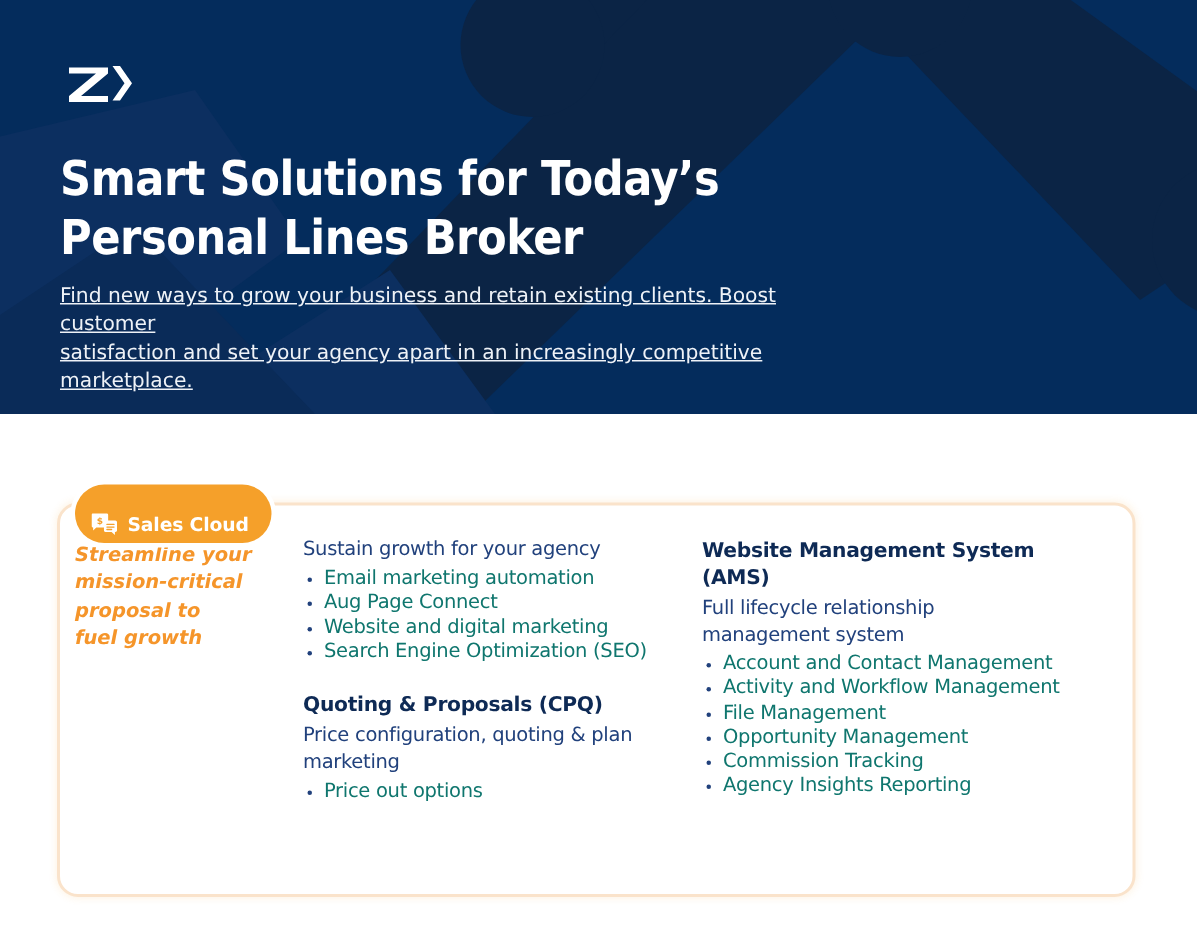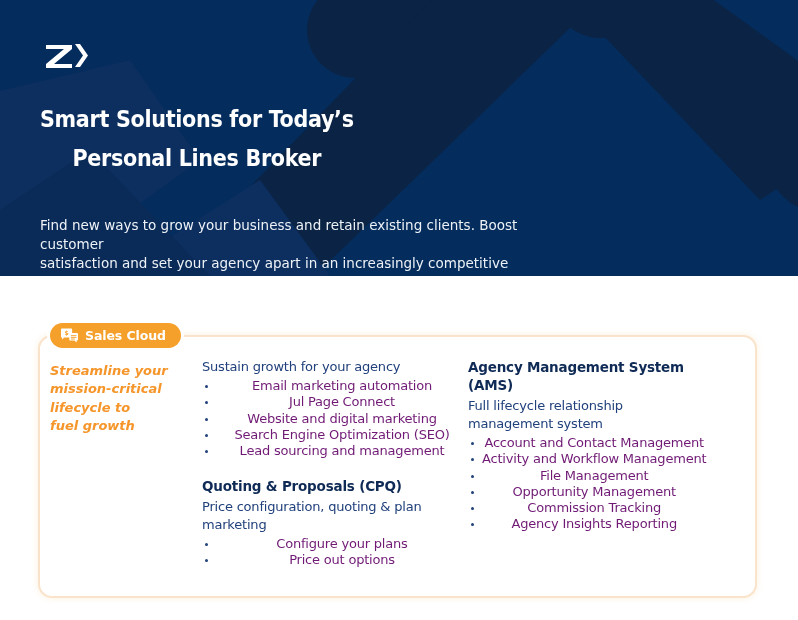--- a/index.html
+++ b/index.html
@@ -43,42 +43,42 @@
   }
   .logo svg { display: block; }
 
   .hero-title {
     position: absolute;
     left: 40px;
     top: 100px;
     z-index: 2;
     margin: 0;
     color: #ffffff;
-    font-size: 23px;
+    font-size: 32px;
     line-height: 39px;
     font-weight: bold;
     letter-spacing: -0.3px;
     font-family: "DejaVu Sans", sans-serif;
     font-stretch: condensed;
     max-width: 520px;
-    text-align: center;
   }
   .hero-title .line { display: block; }
 
   .hero-sub {
     position: absolute;
     left: 40px;
-    top: 216px;
+    top: 188px;
     z-index: 2;
     margin: 0;
     color: #eef2f7;
     font-size: 13.5px;
     line-height: 19px;
     max-width: 540px;
     font-family: "DejaVu Sans", sans-serif;
+    text-decoration: underline;
   }
   .hero-sub .line { display: block; }
 
   
   .card {
     position: absolute;
     left: 38px;
     top: 335px;
     width: 719px;
     height: 263px;
@@ -93,21 +93,21 @@
     position: absolute;
     left: 50px;
     top: 323px;
     z-index: 5;
     display: flex;
     align-items: flex-end;
     gap: 7px;
     background: #f5a02a;
     color: #ffffff;
     border-radius: 20px;
-    padding: 5px 15px 5px 11px;
+    padding: 19px 15px 5px 11px;
     font-size: 12.5px;
     font-weight: bold;
     font-family: "DejaVu Sans", sans-serif;
     letter-spacing: -0.1px;
     box-shadow: 0 0 0 3px #ffffff;
   }
   .badge-icon { display: block; width: 17px; height: 15px; }
 
   .card-inner {
     position: absolute;
@@ -164,29 +164,28 @@
     font-family: "DejaVu Sans", sans-serif;
     letter-spacing: -0.2px;
   }
   .block-list {
     margin: 0;
     padding: 0;
     list-style: none;
   }
   .block-list li {
     position: relative;
-    color: #701a75;
+    color: #0f766e;
     font-size: 13px;
     line-height: 15.8px;
     padding: 0 0 0 14px;
     margin: 0 0 0.5px 0;
     font-family: "DejaVu Sans", sans-serif;
     letter-spacing: -0.2px;
     white-space: nowrap;
-    text-align: center;
   }
   .block-list li::before {
     content: "";
     position: absolute;
     left: 3px;
     top: 7px;
     width: 3px;
     height: 3px;
     background: #21417c;
     border-radius: 50%;
@@ -248,50 +247,48 @@
   </svg>
   <span>Sales Cloud</span>
 </div>
 
 <div class="card-inner">
 
   <div class="col-tag">
     <p class="tagline">
       <span class="line">Streamline your</span>
       <span class="line">mission-critical</span>
-      <span class="line">lifecycle to</span>
+      <span class="line">proposal to</span>
       <span class="line">fuel growth</span>
     </p>
   </div>
 
   <div class="col-mid">
     <div class="block">
       <p class="block-sub">Sustain growth for your agency</p>
       <ul class="block-list">
         <li>Email marketing automation</li>
-        <li>Jul Page Connect</li>
+        <li>Aug Page Connect</li>
         <li>Website and digital marketing</li>
         <li>Search Engine Optimization (SEO)</li>
-        <li>Lead sourcing and management</li>
       </ul>
     </div>
 
     <div class="block">
       <h2 class="block-title">Quoting &amp; Proposals (CPQ)</h2>
       <p class="block-sub">Price configuration, quoting &amp; plan marketing</p>
       <ul class="block-list">
-        <li>Configure your plans</li>
         <li>Price out options</li>
       </ul>
     </div>
   </div>
 
   <div class="col-right">
     <div class="block">
-      <h2 class="block-title">Agency Management System (AMS)</h2>
+      <h2 class="block-title">Website Management System (AMS)</h2>
       <p class="block-sub">Full lifecycle relationship management system</p>
       <ul class="block-list">
         <li>Account and Contact Management</li>
         <li>Activity and Workflow Management</li>
         <li>File Management</li>
         <li>Opportunity Management</li>
         <li>Commission Tracking</li>
         <li>Agency Insights Reporting</li>
       </ul>
     </div>

